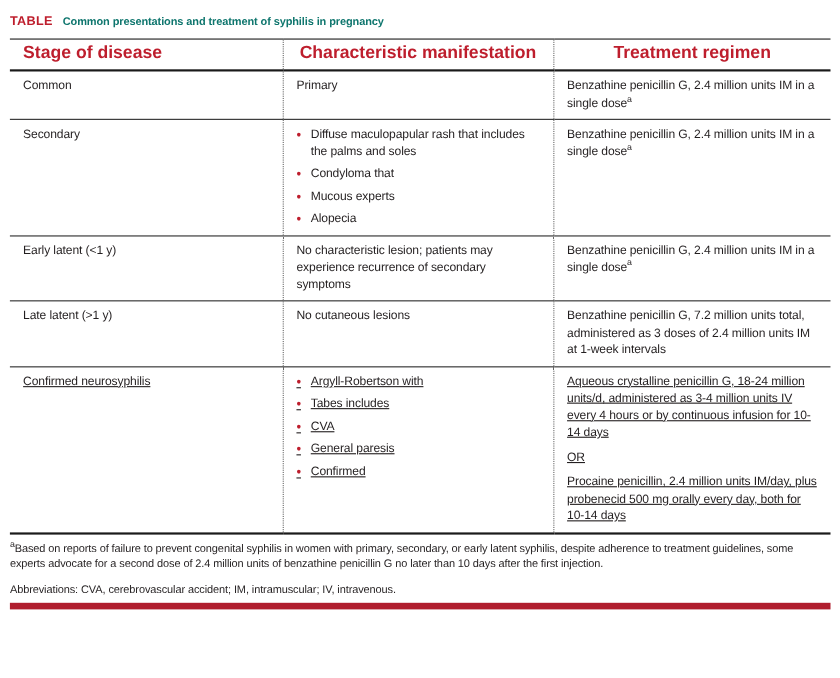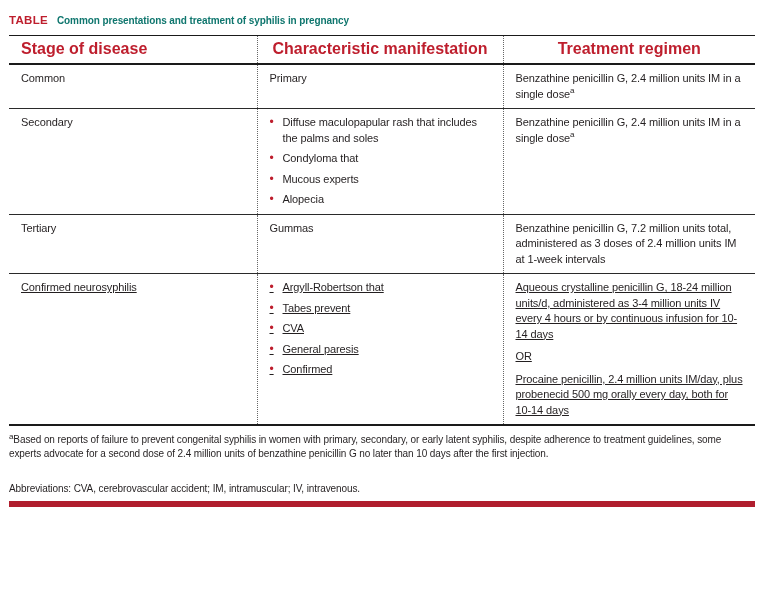--- a/index.html
+++ b/index.html
@@ -42,21 +42,21 @@
   tbody tr:last-child td{border-bottom:2.5px solid var(--border);text-decoration:underline;}
 
   .bullet-item{display:flex;align-items:flex-start;}
   .bullet-item + .bullet-item{margin-top:5px;}
   .bullet{color:var(--accent);width:13px;flex:0 0 13px;font-size:12px;line-height:15.5px;}
   .treatment p + p{margin-top:7px;}
   sup{font-size:8px;line-height:0;}
 
   
   .footnotes{width:746px;margin-top:7px;font-size:10px;line-height:13.5px;letter-spacing:-.1px;}
-  .footnote-abbr{margin-top:22px;}
+  .footnote-abbr{margin-top:10px;}
   .bottom-rule{width:746px;height:6px;background:var(--bar);margin-top:5px;}
 </style>
 </head>
 <body>
 
 <div class="page">
 
   <div class="title-row">
     <span class="kicker">TABLE</span>
     <span class="doc-title">Common presentations and treatment of syphilis in pregnancy</span>
@@ -99,38 +99,43 @@
               <span>Mucous experts</span>
             </div>
           <div class="bullet-item">
               <span class="bullet">•</span>
               <span>Alopecia</span>
             </div>
         </td>
         <td class="treatment"><span>Benzathine penicillin G, 2.4 million units IM in a single dose</span><sup>a</sup></td>
       </tr>
 
-
+      <tr>
+        <td>Early latent (&lt;1 y)</td>
+        <td>No characteristic lesion; patients may experience recurrence of secondary symptoms</td>
+        <td class="treatment"><span>Benzathine penicillin G, 2.4 million units IM in a single dose</span><sup>a</sup></td>
+      </tr>
 
       <tr>
-        <td>Tertiary</td>
-        <td>Gummas</td>
+        <td>Late latent (&gt;1 y)</td>
+        <td>No cutaneous lesions</td>
         <td class="treatment">Benzathine penicillin G, 7.2 million units total, administered as 3 doses of 2.4 million units IM at 1-week intervals</td>
       </tr>
+
 
       <tr>
         <td>Confirmed neurosyphilis</td>
         <td>
           <div class="bullet-item">
               <span class="bullet">•</span>
-              <span>Argyll-Robertson that</span>
+              <span>Argyll-Robertson with</span>
             </div>
           <div class="bullet-item">
               <span class="bullet">•</span>
-              <span>Tabes prevent</span>
+              <span>Tabes includes</span>
             </div>
           <div class="bullet-item">
               <span class="bullet">•</span>
               <span>CVA</span>
             </div>
           <div class="bullet-item">
               <span class="bullet">•</span>
               <span>General paresis</span>
             </div>
           <div class="bullet-item">

